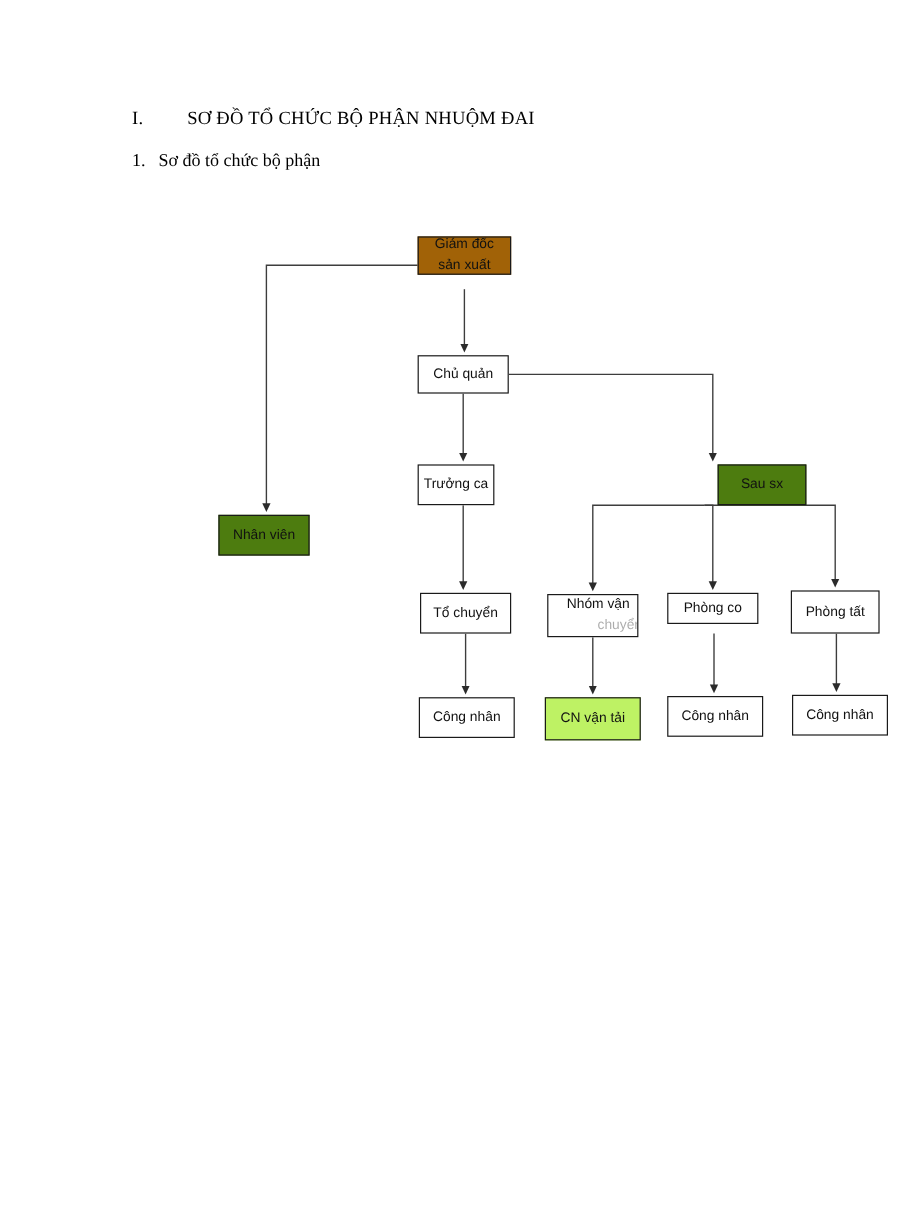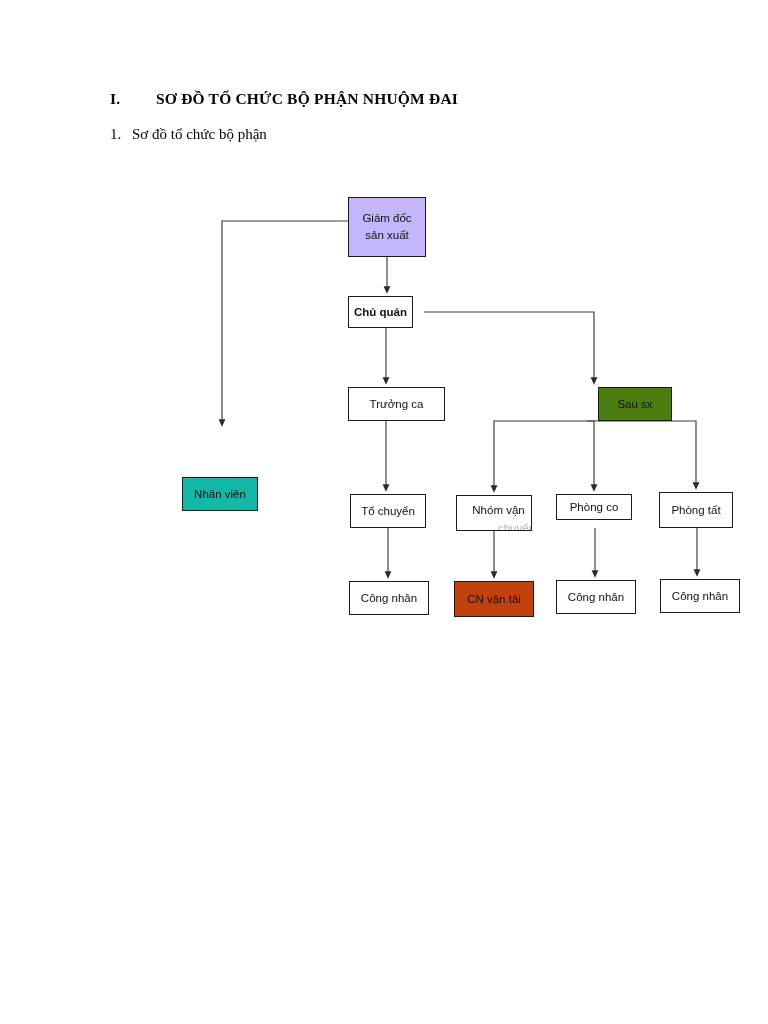--- a/index.html
+++ b/index.html
@@ -22,21 +22,21 @@
     background: #ffffff;
   }
 
   
   .doc-heading {
     position: absolute;
     left: 110px;
     top: 90px;
     width: 560px;
     font-family: "Liberation Serif", serif;
-    font-weight: bold;
+    font-weight: normal;
     font-size: 15.5px;
     letter-spacing: 0.2px;
     white-space: nowrap;
   }
   .doc-heading .num {
     display: inline-block;
     width: 46px;
   }
 
   .doc-subheading {
@@ -85,21 +85,21 @@
     align-items: center;
     justify-content: center;
     text-align: center;
     overflow: hidden;
     padding: 0 3px;
   }
   .node .line2 {
     display: block;
   }
   .node.clipped {
-    justify-content: space-between;
+    justify-content: flex-end;
     padding-top: 6px;
     padding-left: 12px;
   }
   .node.clipped .line2 {
     opacity: 0.35;
     margin-top: 1px;
     margin-left: 36px;
   }
 </style>
 </head>
@@ -145,34 +145,34 @@
         <path d="M388,528 L388,575"></path>
 
         <path d="M494,531 L494,575"></path>
 
         <path d="M595,528 L595,574"></path>
 
         <path d="M697,528 L697,573"></path>
       </g>
     </svg>
 
-    <div class="node" id="node-0" style="left: 348px; top: 197px; width: 78px; height: 60px; border-color: rgb(26, 26, 26); background: #c4b5fd;">
+    <div class="node" id="node-0" style="left: 348px; top: 197px; width: 78px; height: 32px; border-color: rgb(26, 26, 26); background: #a16207;">
       <span>Giám đốc</span>
       <span class="line2">sản xuất</span>
     </div>
 
-    <div class="node" id="node-1" style="left: 182px; top: 429px; width: 76px; height: 34px; border-color: rgb(26, 26, 26); background: #14b8a6; margin-top: 48px;">
+    <div class="node" id="node-1" style="left: 182px; top: 429px; width: 76px; height: 34px; border-color: rgb(26, 26, 26); background: #4d7c0f;">
       <span>Nhân viên</span>
     </div>
 
-    <div class="node" id="node-2" style="left: 348px; top: 296px; width: 65px; height: 32px; border-color: rgb(26, 26, 26); background: rgb(255, 255, 255); font-weight: bold;">
+    <div class="node" id="node-2" style="left: 348px; top: 296px; width: 76px; height: 32px; border-color: rgb(26, 26, 26); background: rgb(255, 255, 255);">
       <span>Chủ quản</span>
     </div>
 
-    <div class="node" id="node-3" style="left: 348px; top: 387px; width: 97px; height: 34px; border-color: rgb(26, 26, 26); background: rgb(255, 255, 255);">
+    <div class="node" id="node-3" style="left: 348px; top: 387px; width: 64px; height: 34px; border-color: rgb(26, 26, 26); background: rgb(255, 255, 255);">
       <span>Trưởng ca</span>
     </div>
 
     <div class="node" id="node-4" style="left: 550px; top: 387px; width: 74px; height: 34px; border-color: rgb(26, 26, 26); background: #4d7c0f; margin-left: 48px;">
       <span>Sau sx</span>
     </div>
 
     <div class="node" id="node-5" style="left: 350px; top: 494px; width: 76px; height: 34px; border-color: rgb(26, 26, 26); background: rgb(255, 255, 255);">
       <span>Tổ chuyển</span>
     </div>
@@ -187,21 +187,21 @@
     </div>
 
     <div class="node" id="node-8" style="left: 659px; top: 492px; width: 74px; height: 36px; border-color: rgb(26, 26, 26); background: rgb(255, 255, 255);">
       <span>Phòng tất</span>
     </div>
 
     <div class="node" id="node-9" style="left: 349px; top: 581px; width: 80px; height: 34px; border-color: rgb(26, 26, 26); background: rgb(255, 255, 255);">
       <span>Công nhân</span>
     </div>
 
-    <div class="node" id="node-10" style="left: 454px; top: 581px; width: 80px; height: 36px; border-color: rgb(26, 26, 26); background: #c2410c;">
+    <div class="node" id="node-10" style="left: 454px; top: 581px; width: 80px; height: 36px; border-color: rgb(26, 26, 26); background: #bef264;">
       <span>CN vận tải</span>
     </div>
 
     <div class="node" id="node-11" style="left: 556px; top: 580px; width: 80px; height: 34px; border-color: rgb(26, 26, 26); background: rgb(255, 255, 255);">
       <span>Công nhân</span>
     </div>
 
     <div class="node" id="node-12" style="left: 660px; top: 579px; width: 80px; height: 34px; border-color: rgb(26, 26, 26); background: rgb(255, 255, 255);">
       <span>Công nhân</span>
     </div>

